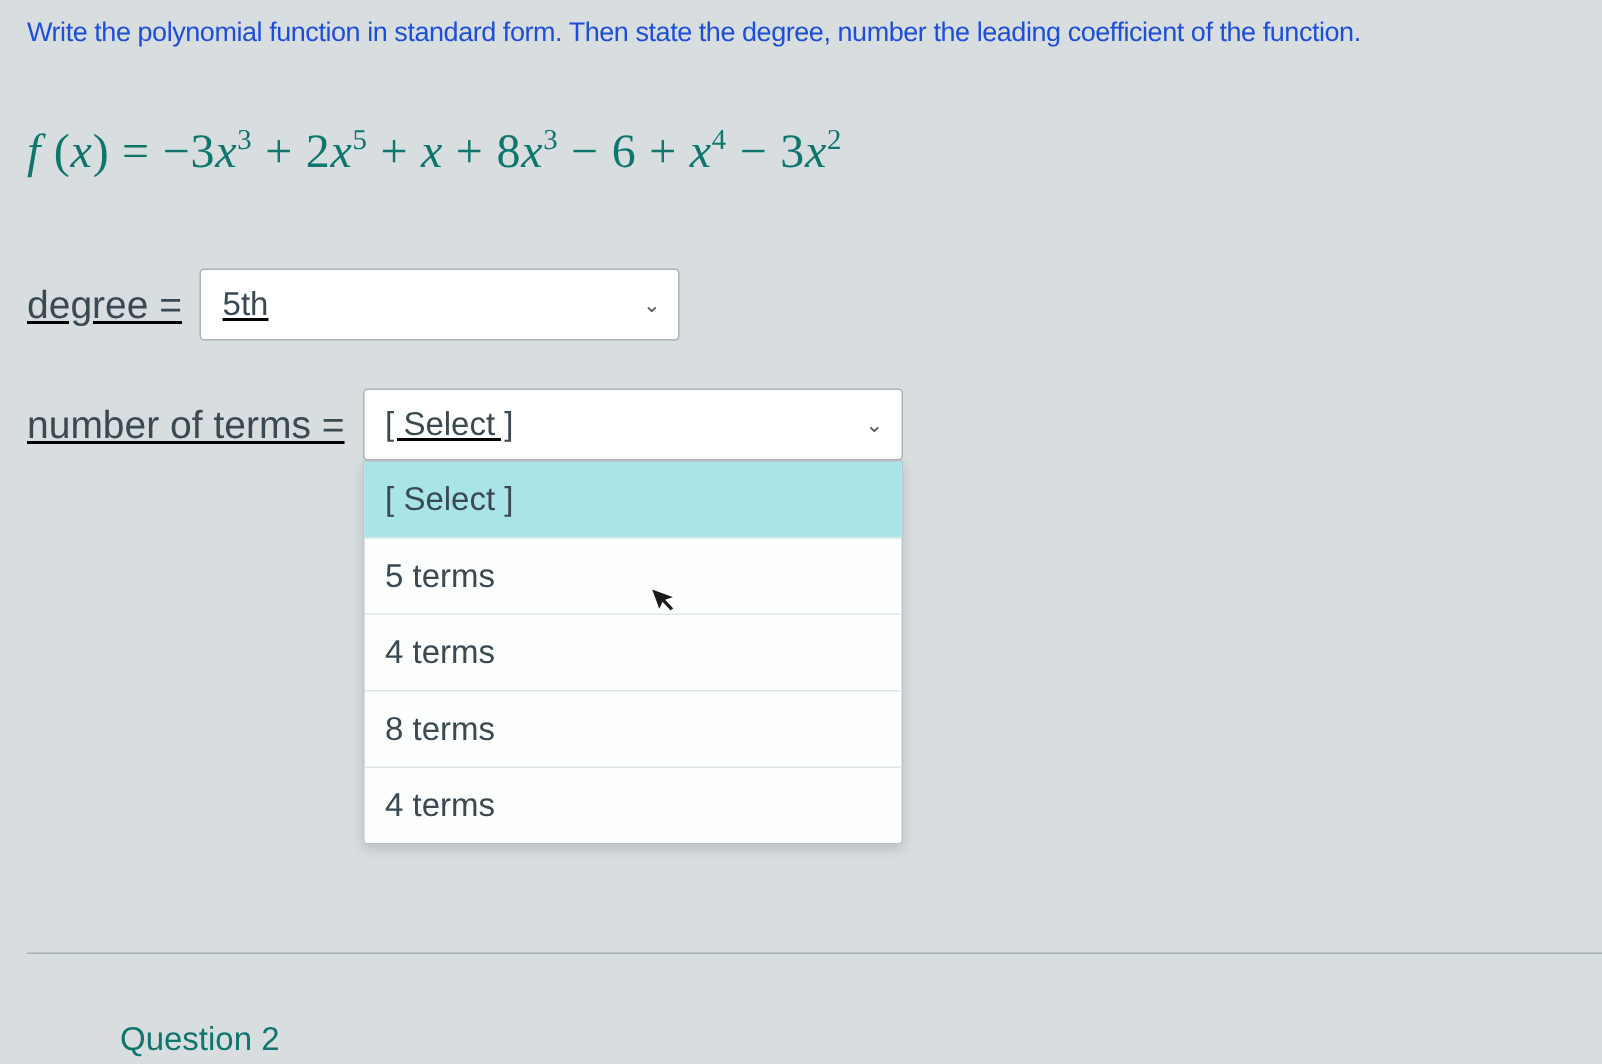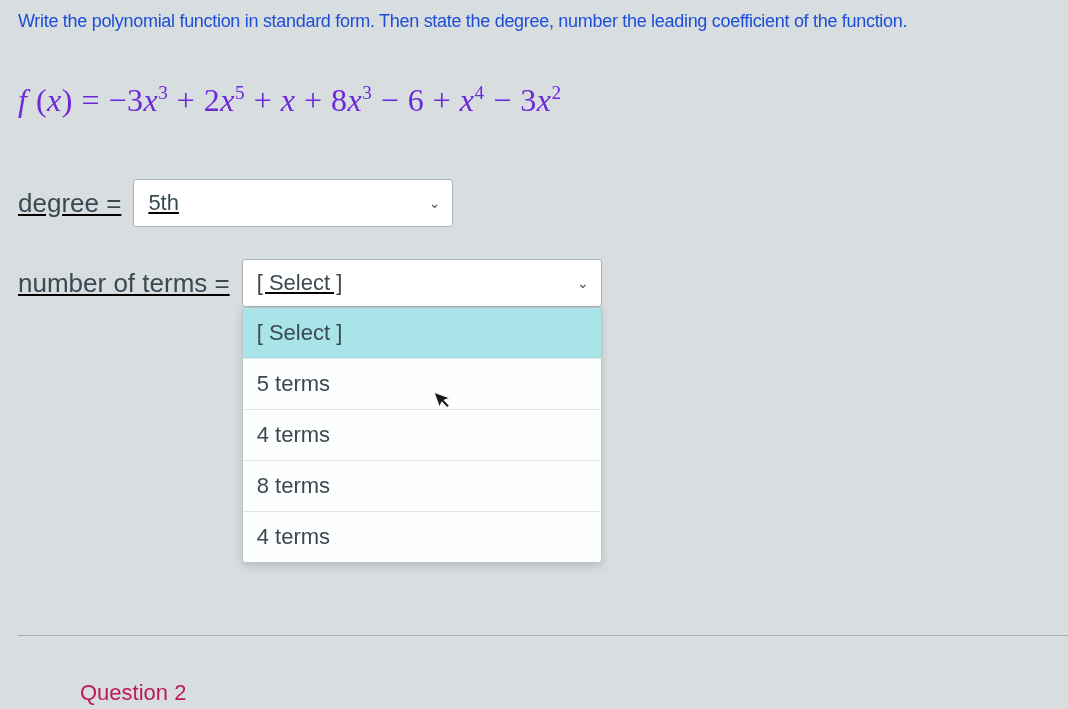--- a/index.html
+++ b/index.html
@@ -23,21 +23,21 @@
       font-size: 18px;
       color: #1d4ed8;
       line-height: 1.45;
       margin-bottom: 18px;
       font-weight: 400;
       letter-spacing: -0.3px;
     }
     .formula {
       font-family: 'Cambria Math', 'STIX', 'Times New Roman', serif;
       font-size: 32px;
-      color: #6d28d9;
+      color: #0f766e;
       margin-bottom: 60px;
       letter-spacing: 0.5px;
       margin-top: 48px;
     }
     .formula sup {
       font-size: 0.6em;
       vertical-align: 0.6em;
     }
     .field-row {
       display: flex;
@@ -130,21 +130,21 @@
       right: 0;
       height: 1px;
       background: #a6b0b6;
       top: 635px;
     }
     .question-footer {
       position: absolute;
       left: 80px;
       top: 680px;
       font-size: 22px;
-      color: #be185d;
+      color: #0f766e;
     }
     .cursor-arrow {
       position: absolute;
       left: 436px;
       top: 387px;
       font-size: 22px;
       color: #1a1a1a;
       z-index: 20;
       transform: rotate(-20deg);
     }

